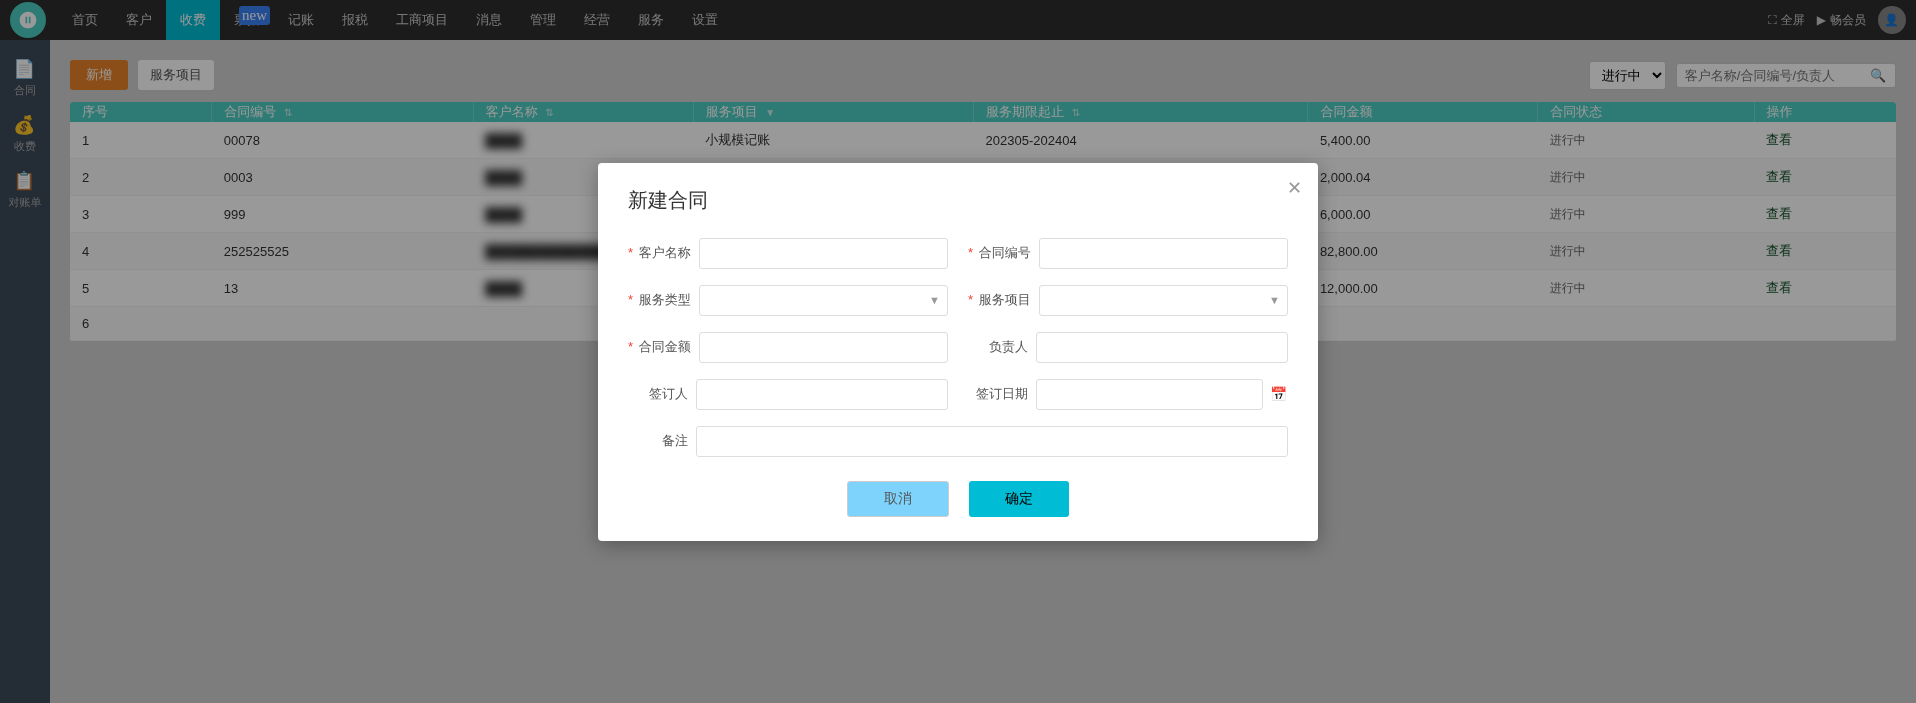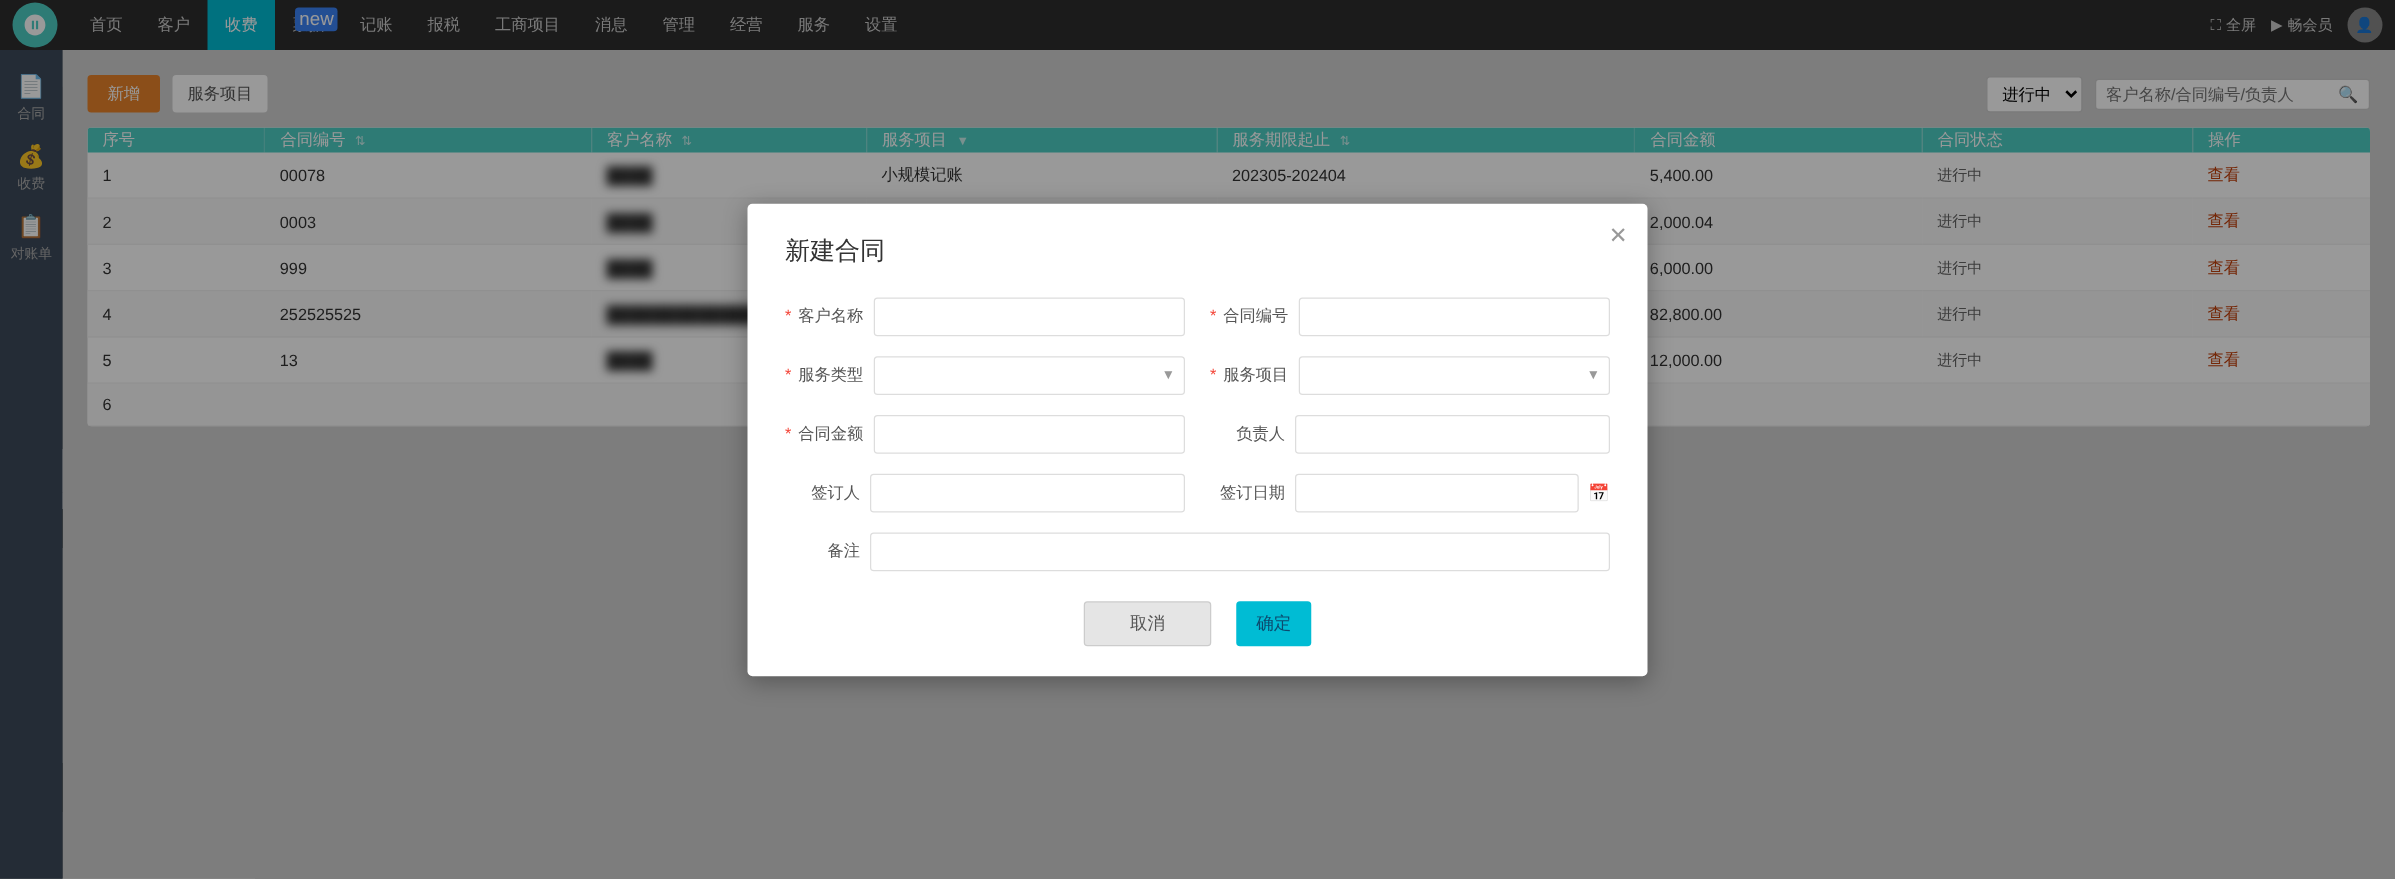--- a/index.html
+++ b/index.html
@@ -13,21 +13,21 @@
     }
     .top-nav .logo {
       width: 36px; height: 36px; border-radius: 50%;
       background: #4ecdc4; display: flex; align-items: center; justify-content: center;
       margin-right: 12px; flex-shrink: 0;
     }
     .top-nav .logo svg { width: 20px; height: 20px; }
     .nav-items { display: flex; align-items: center; flex: 1; }
     .nav-item {
       color: #ccc; padding: 0 14px; height: 40px; display: flex; align-items: center;
-      cursor: pointer; font-size: 13px; position: relative;
+      cursor: pointer; font-size: 13px; position: relative; font-family: Liberation Serif, serif;
     }
     .nav-item.active { background: #00bcd4; color: #fff; }
     .nav-badge {
       position: absolute; top: 6px; right: 4px;
       background: #3b82f6; color: #fff; font-size: 15px;
       padding: 1px 3px; border-radius: 3px;
     }
     .nav-right { display: flex; align-items: center; gap: 12px; margin-left: auto; }
     .nav-right-item { color: #ccc; font-size: 12px; cursor: pointer; display: flex; align-items: center; gap: 4px; }
     .nav-avatar {
@@ -91,21 +91,21 @@
       border-right: 1px solid rgba(255,255,255,0.2);
     }
     thead th:last-child { border-right: none; }
     tbody tr { border-bottom: 1px solid #f0f0f0; }
     tbody tr:nth-child(even) { background: #f9f9f9; }
     tbody td { padding: 9px 12px; font-size: 13px; color: #333; }
     .sort-icon { font-size: 10px; margin-left: 4px; color: rgba(255,255,255,0.7); }
     .status-tag {
       background: transparent; color: #666; font-size: 12px;
     }
-    .action-link { color: #c2410c; cursor: pointer; font-size: 13px; margin-top: 36px; }
+    .action-link { color: #14532d; cursor: pointer; font-size: 13px; margin-top: 36px; }
     .blurred { filter: blur(4px); user-select: none; }
 
     
     .overlay {
       position: fixed; top: 0; left: 0; right: 0; bottom: 0;
       background: rgba(0,0,0,0.4); z-index: 200;
       display: flex; align-items: center; justify-content: center;
     }
 
     
@@ -146,25 +146,25 @@
     }
     .select-arrow {
       position: absolute; right: 8px; top: 50%; transform: translateY(-50%);
       pointer-events: none; color: #999; font-size: 11px;
     }
     .dialog-footer {
       display: flex; justify-content: center; gap: 20px; margin-top: 24px;
     }
     .btn-cancel {
       padding: 8px 36px; border: 1px solid #ccc; border-radius: 3px;
-      background: #e5e5e5; color: #555; cursor: pointer; font-size: 14px;
+      background: #7dd3fc; color: #555; cursor: pointer; font-size: 14px;
     }
     .btn-confirm {
-      padding: 8px 16px; border: none; border-radius: 3px;
-      background: #00bcd4; color: #0c4a6e; cursor: pointer; font-size: 14px;
+      padding: 8px 36px; border: none; border-radius: 3px;
+      background: #00bcd4; color: #000000; cursor: pointer; font-size: 14px;
     }
     .calendar-icon { color: #bbb; font-size: 14px; cursor: pointer; }
   </style>
 </head>
 <body>
 
 <nav class="top-nav">
   <div class="logo">
     <svg viewBox="0 0 24 24" fill="white">
         <path d="M12 2C6.48 2 2 6.48 2 12s4.48 10 10 10 10-4.48 10-10S17.52 2 12 2zm-1 14H9V8h2v8zm4 0h-2V8h2v8z"></path>

